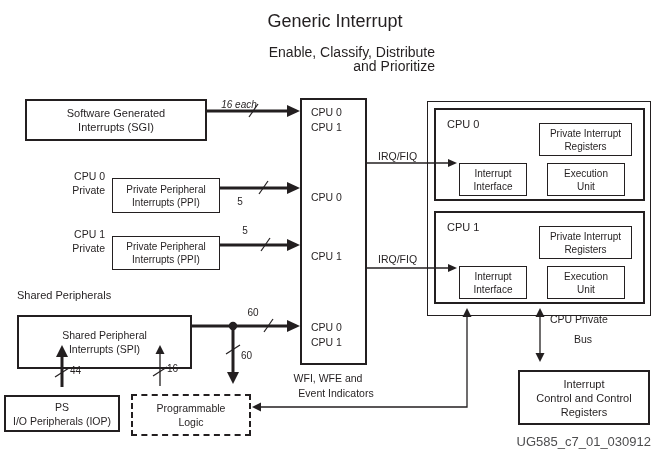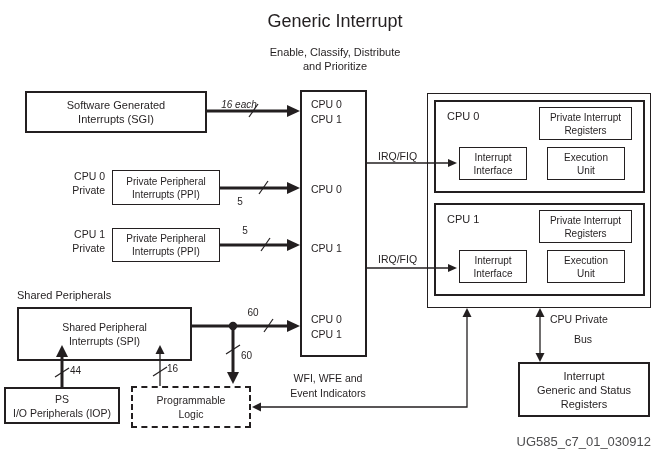--- a/index.html
+++ b/index.html
@@ -4,28 +4,28 @@
 <style>
   html,body{margin:0;padding:0;background:#fff;}
   #canvas{
     position:relative;width:660px;height:452px;background:#ffffff;
     font-family:"Liberation Sans",sans-serif;color:#231f20;overflow:hidden;
   }
   .lbl{position:absolute;white-space:nowrap;color:#231f20;}
   .box{
     position:absolute;border:2px solid #231f20;background:#fff;
     display:flex;flex-direction:column;align-items:center;justify-content:center;
-    text-align:center;box-sizing:border-box;
+    text-align:center;box-sizing:border-box;margin-top:8px;
   }
   .thinborder{border-width:1.5px;}
   .center{text-align:center;}
   .right{text-align:right;}
   #connector-layer{position:absolute;left:0;top:0;width:660px;height:452px;pointer-events:none;}
   .ttl{font-size:18px;line-height:16px;}
-  .sub{font-size:11px;line-height:13.5px;}
+  .sub{font-size:14px;line-height:13.5px;text-align:right;}
   .s11{font-size:11px;line-height:14px;}
   .s105{font-size:10.5px;line-height:14px;}
   .s10{font-size:10px;line-height:13px;}
   .wm{font-size:13px;color:#4d4d4f;}
   .gic-row{position:absolute;left:9px;font-size:10.5px;line-height:14px;white-space:nowrap;}
 </style>
 </head>
 <body>
 
 <div id="canvas">
@@ -112,35 +112,35 @@
       <div>Interface</div>
     </div>
     <div class="box thinborder s10" style="left:111px;top:45px;width:78px;height:33px;">
       <div>Execution</div>
       <div>Unit</div>
     </div>
   </div>
 
   <div class="box s11" style="left:518px;top:362px;width:132px;height:55px;">
     <div>Interrupt</div>
-    <div>Generic and Status</div>
+    <div>Control and Control</div>
     <div>Registers</div>
   </div>
 
   <div class="lbl s10 center" style="left:215px;top:98px;width:48px;font-style:italic;">16 each</div>
   <div class="lbl s10 center" style="left:233px;top:195px;width:14px;">5</div>
   <div class="lbl s10 center" style="left:238px;top:224px;width:14px;">5</div>
   <div class="lbl s10 center" style="left:244px;top:306px;width:18px;">60</div>
   <div class="lbl s10" style="left:241px;top:349px;">60</div>
   <div class="lbl s10" style="left:70px;top:364px;">44</div>
   <div class="lbl s10" style="left:167px;top:362px;">16</div>
   <div class="lbl s105" style="left:378px;top:149px;">IRQ/FIQ</div>
   <div class="lbl s105" style="left:378px;top:252px;">IRQ/FIQ</div>
   <div class="lbl s105 center" style="left:278px;top:371px;width:100px;">WFI, WFE and</div>
-  <div class="lbl s105 center" style="left:278px;top:386px;width:100px;">Event Indicators</div>
+  <div class="lbl s105 center" style="left:286px;top:386px;width:100px;">Event Indicators</div>
   <div class="lbl s105" style="left:550px;top:312px;">CPU Private</div>
   <div class="lbl s105" style="left:550px;top:332px;padding-left:24px;">Bus</div>
 
   <div class="lbl wm right" style="left:500px;top:434px;width:151px;">UG585_c7_01_030912</div>
 
   <svg id="connector-layer" viewBox="0 0 660 452" xmlns="http://www.w3.org/2000/svg">
     <g stroke="#231f20" fill="#231f20">
 
       <g>
         <line x1="207" y1="111" x2="288" y2="111" stroke-width="3"></line>

